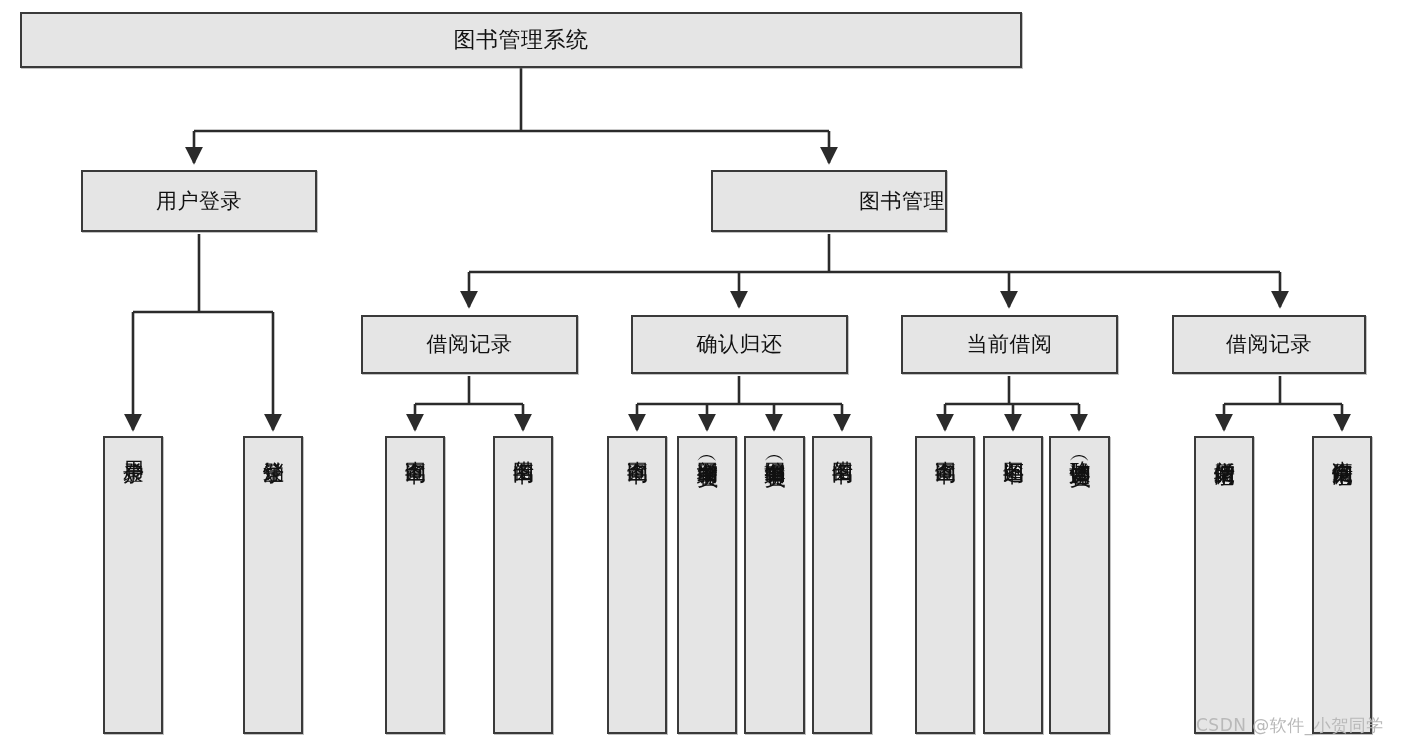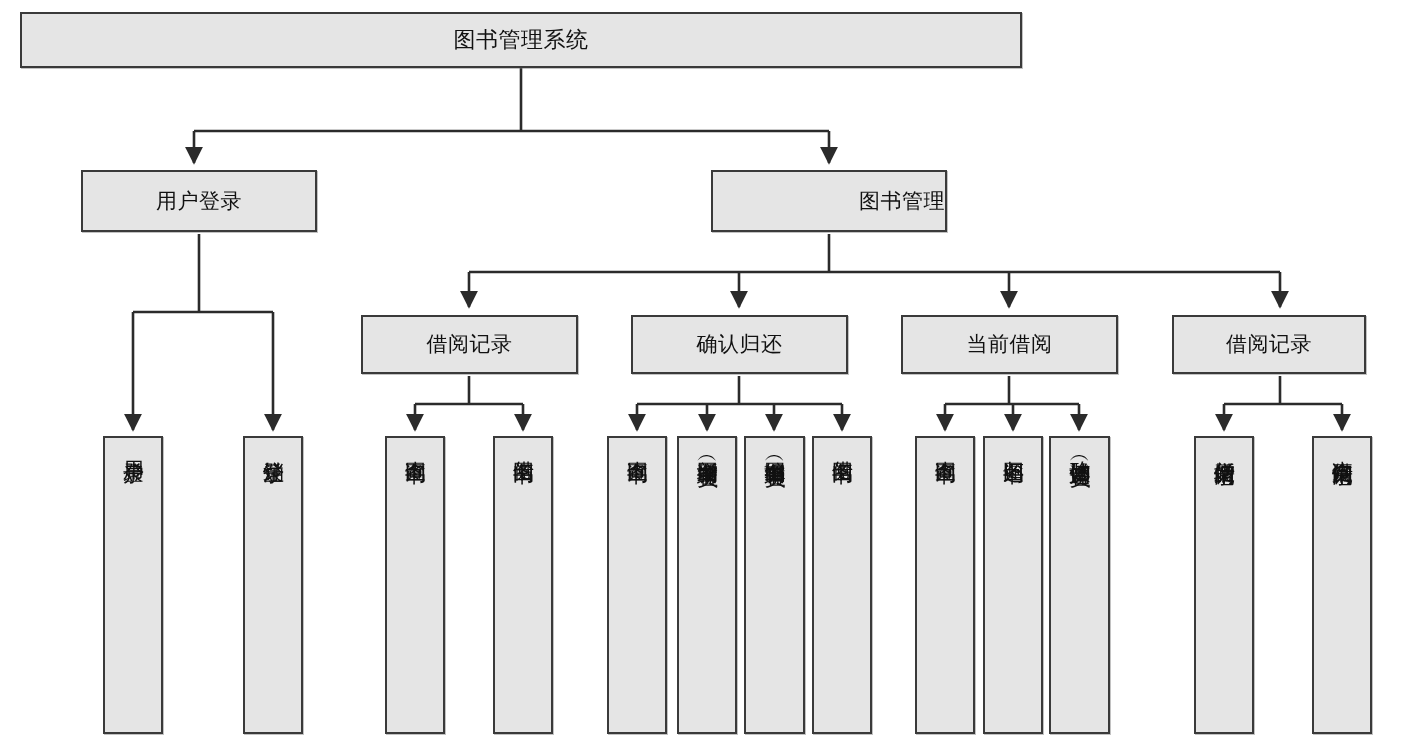--- a/index.html
+++ b/index.html
@@ -200,14 +200,15 @@
   </div>
 
   <div class="node leaf" style="left:1194px; top:436px; width:60px; height:298px;">
     <span class="node-label">新增借阅记录</span>
   </div>
 
   <div class="node leaf" style="left:1312px; top:436px; width:60px; height:298px;">
     <span class="node-label">查询借阅记录</span>
   </div>
 
+  <div id="watermark">CSDN @软件_小贺同学</div>
 
 </div>
 
 </body></html>

